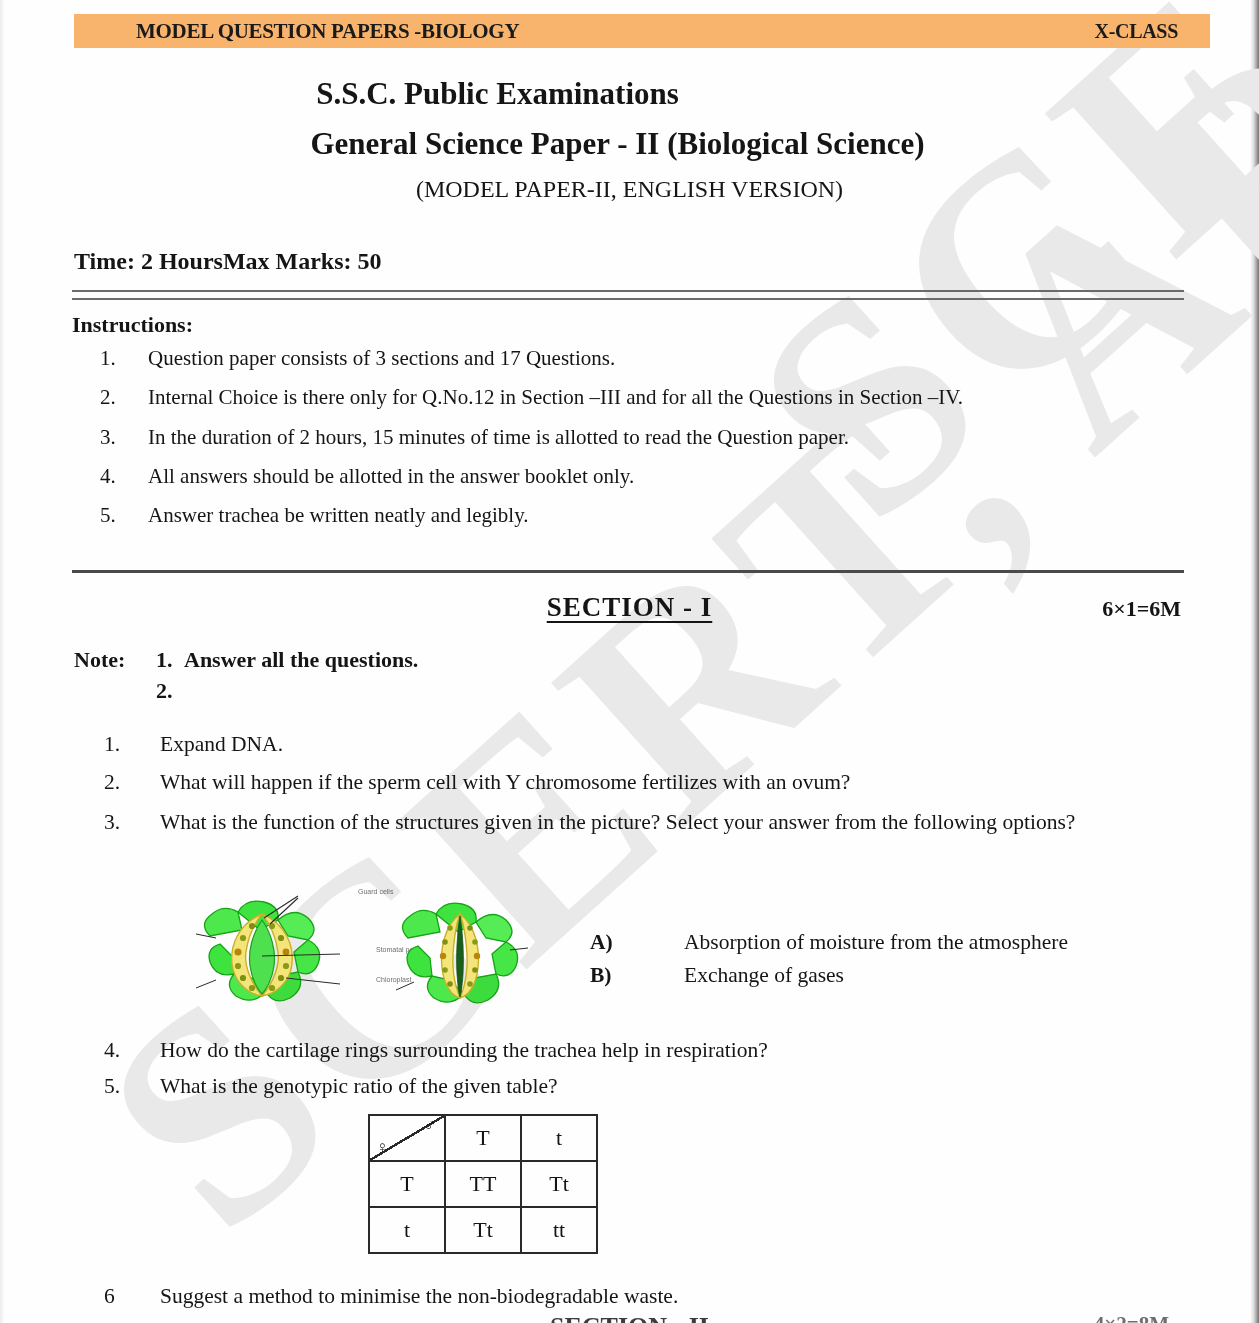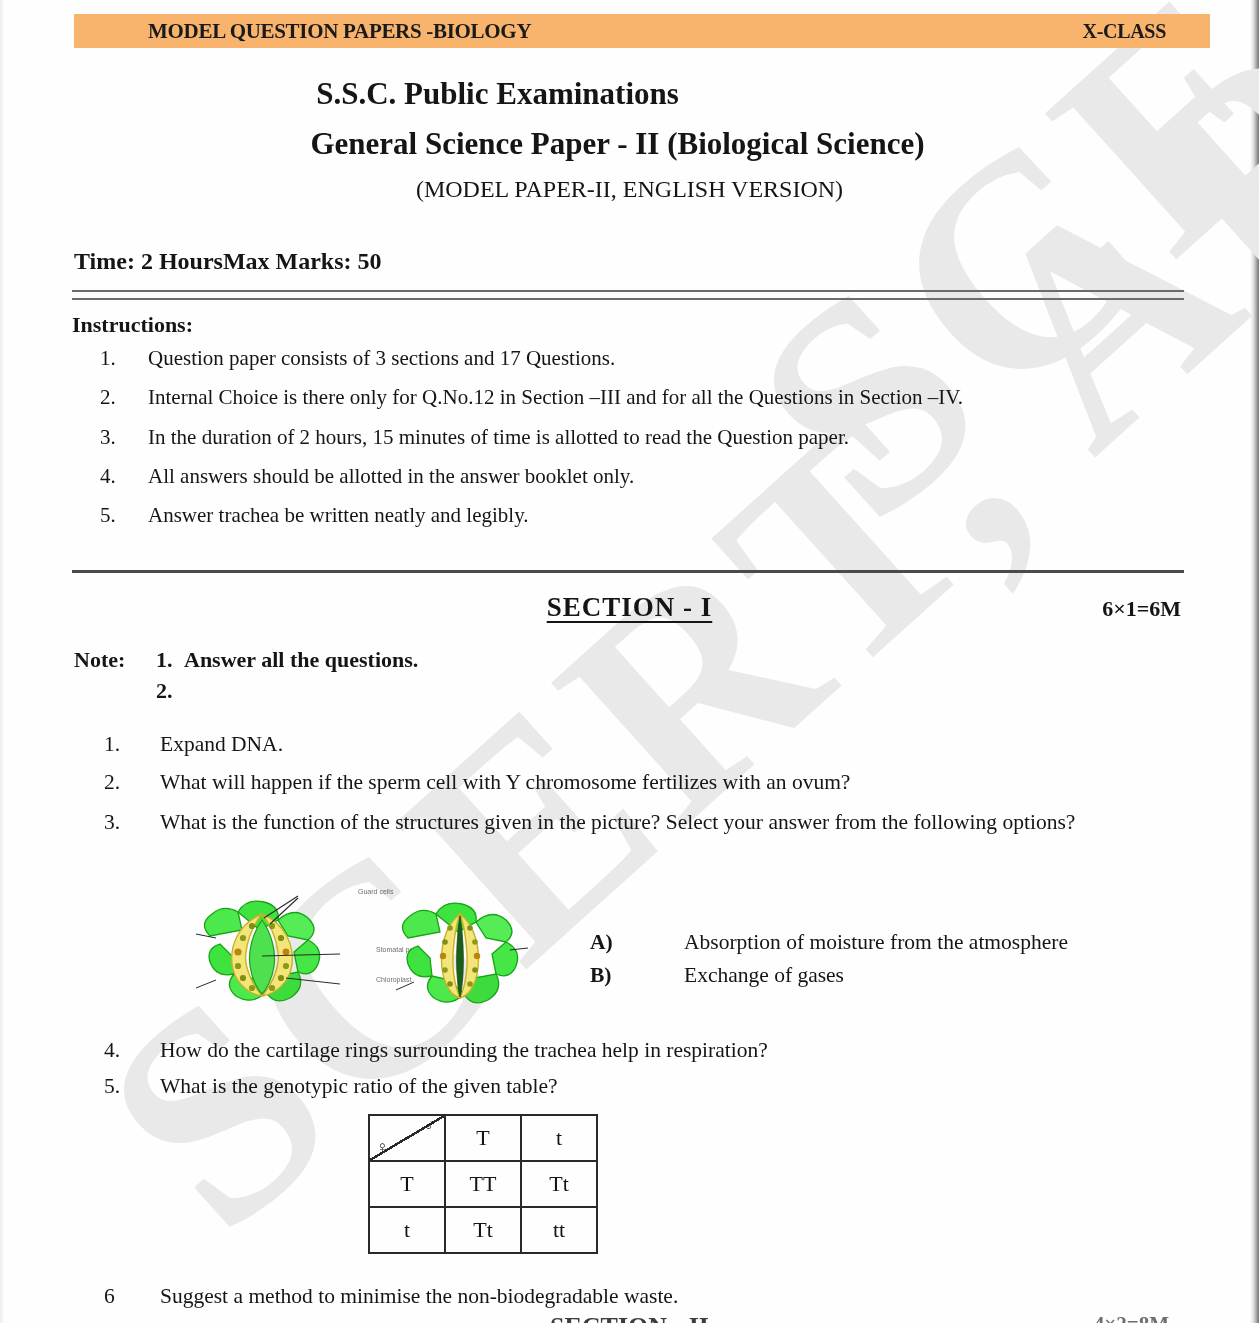--- a/index.html
+++ b/index.html
@@ -61,21 +61,21 @@
   #content{position:absolute;inset:0;z-index:3;}
 
   
   .header-band{
     position:absolute;
     left:74px;top:14px;
     width:1136px;height:34px;
     background:#f8b46c;
     display:flex;align-items:center;
     justify-content:space-between;
-    padding:0 22px;
+    padding:0 10px;
     box-sizing:border-box;
     gap:20px;
   }
   .header-band .hb-left{
     font-family:"Liberation Serif", serif;
     font-weight:700;
     font-size:21px;
     letter-spacing:-0.3px;
     color:#1a1a1a;
     margin-left:52px;

